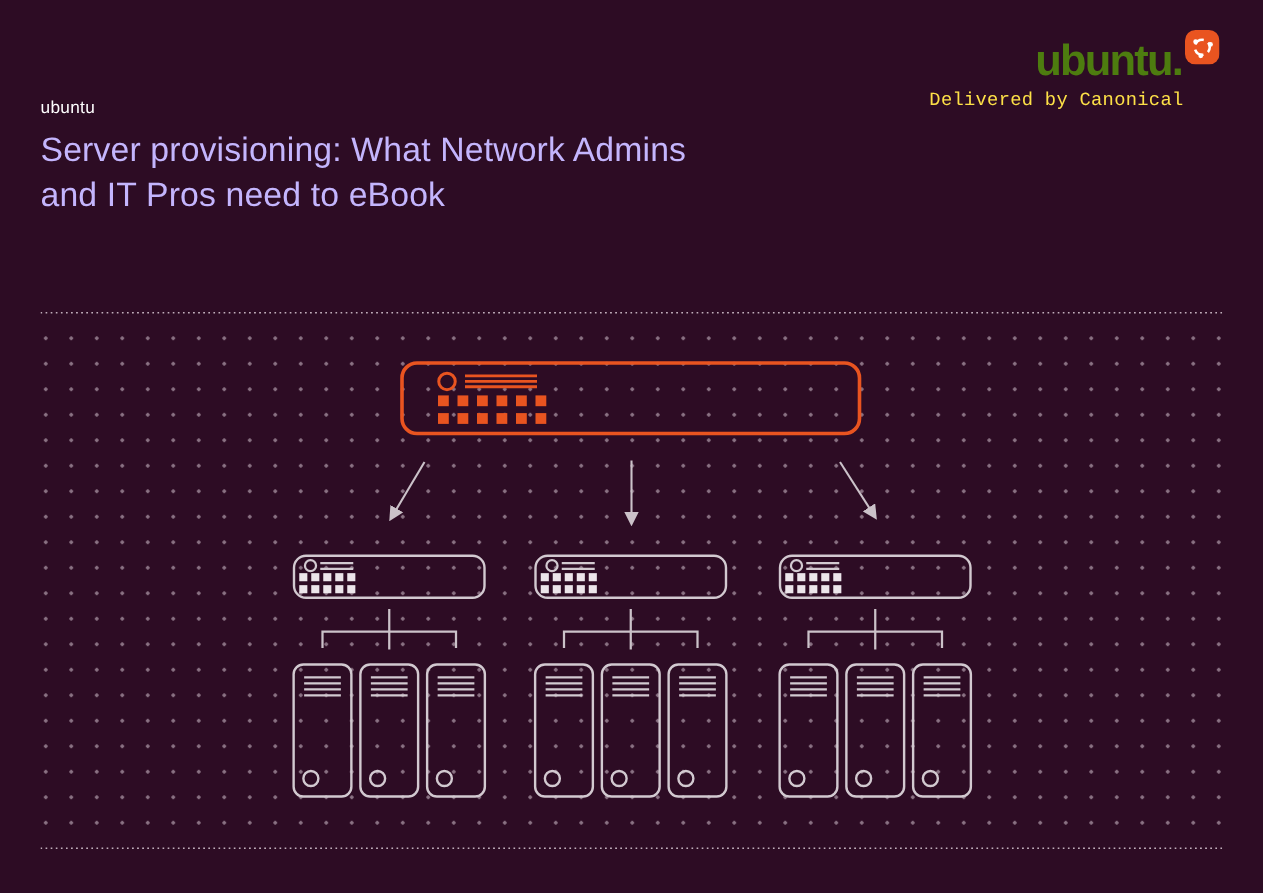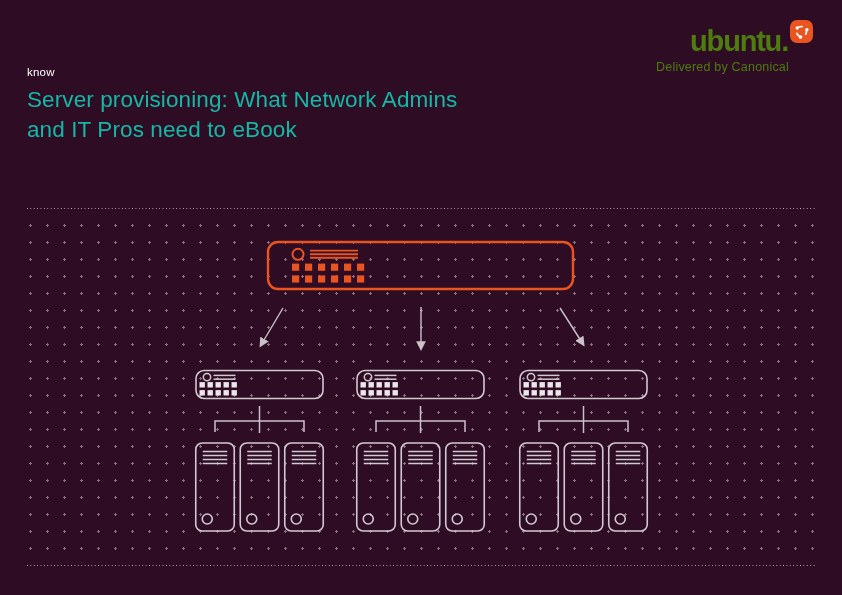--- a/index.html
+++ b/index.html
@@ -12,33 +12,33 @@
   }
   .page{position:absolute;inset:0;}
 
   
   .kicker{
     position:absolute;left:27px;top:66px;
     color:#ffffff;font-size:11.5px;letter-spacing:.2px;
   }
   h1.title{
     position:absolute;left:27px;top:85px;margin:0;
-    color:#14b8a6;font-size:22.5px;font-weight:400;
+    color:#c4b5fd;font-size:22.5px;font-weight:400;
     line-height:29.5px;letter-spacing:.1px;
   }
 
   
   .logo{position:absolute;top:20px;right:29px;display:flex;flex-direction:column;align-items:flex-end;}
   .logo-row{display:flex;align-items:flex-start;}
   .wordmark{
     color:#4d7c0f;font-size:29px;font-weight:bold;
     letter-spacing:-1.2px;line-height:36px;padding-top:3px;
   }
   .badge{display:inline-block;width:23px;height:23px;margin-left:2px;}
-  .tagline{color:#4d7c0f;font-size:12.5px;margin-top:1px;margin-right:24px;letter-spacing:.2px;}
+  .tagline{color:#fde047;font-size:12.5px;margin-top:1px;margin-right:24px;letter-spacing:.2px;font-family:Liberation Mono, monospace;}
 
   
   .dotted-rule{
     position:absolute;left:27px;width:788px;height:2px;
     background-image:repeating-linear-gradient(to right,
       rgba(219,203,214,.85) 0 1.1px, rgba(0,0,0,0) 1.1px 3.4px);
     background-size:3.4px 1.2px;background-repeat:repeat-x;
   }
   .dotted-rule.top{top:208px;}
   .dotted-rule.bottom{top:565px;}
@@ -52,21 +52,21 @@
 </style>
 </head>
 <body>
 
 <div class="page">
 
   <div class="dotted-rule top"></div>
   <div class="dot-grid"></div>
   <div class="dotted-rule bottom"></div>
 
-  <div class="kicker">know</div>
+  <div class="kicker">ubuntu</div>
   <h1 class="title"><span>Server provisioning: What Network Admins</span><br><span>and IT Pros need to eBook</span></h1>
 
   <div class="logo">
     <div class="logo-row">
       <span class="wordmark">ubuntu.</span>
       <span class="badge">
         <svg viewBox="0 0 23 23" width="23" height="23">
           <rect x="0" y="0" width="23" height="23" rx="7" fill="#e95420"></rect>
           <circle cx="11.5" cy="11.5" r="5" fill="none" stroke="#ffffff" stroke-width="1.7" stroke-dasharray="7 3.47" stroke-dashoffset="3.5"></circle>
           <circle cx="10.5" cy="17.2" r="1.6" fill="#ffffff"></circle>

